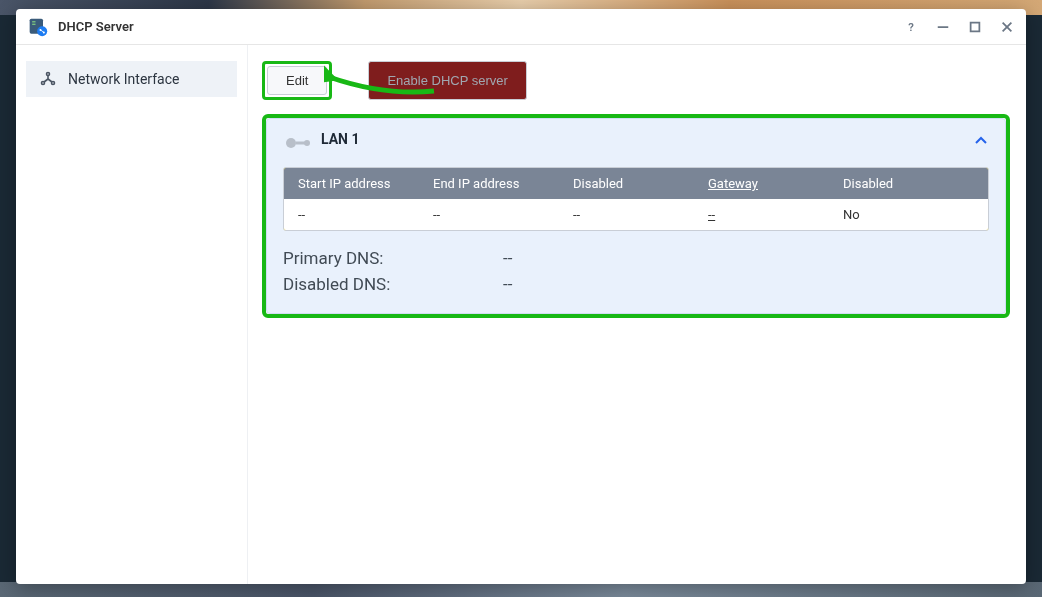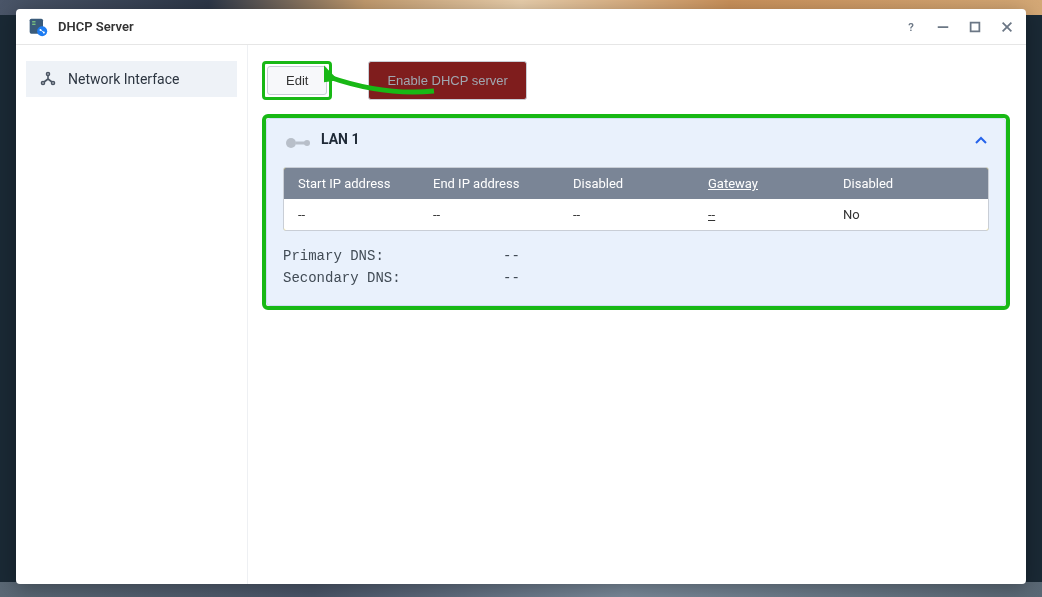--- a/index.html
+++ b/index.html
@@ -188,23 +188,22 @@
   .col-end   { width: 140px; }
   .col-mask  { width: 135px; }
   .col-gw    { width: 135px; text-decoration: underline; }
   .col-en    { flex: 1; }
   .dns-block {
     margin-top: 14px;
   }
   .dns-row {
     display: flex;
     color: #414b55;
-    font-size: 14px;
+    font-size: 17px;
     padding: 3px 0;
-    font-family: Liberation Mono, monospace;
   }
   .dns-label { width: 220px; }
   .dns-value { }
 </style>
 </head>
 <body>
 
 <div class="bg-strip-top"></div>
 <div class="bg-strip-bottom"></div>
 
@@ -316,21 +315,21 @@
               <div class="col-en">No</div>
             </div>
           </div>
 
           <div class="dns-block">
             <div class="dns-row">
               <span class="dns-label">Primary DNS:</span>
               <span class="dns-value">--</span>
             </div>
             <div class="dns-row">
-              <span class="dns-label">Secondary DNS:</span>
+              <span class="dns-label">Disabled DNS:</span>
               <span class="dns-value">--</span>
             </div>
           </div>
         </div>
       </div>
     </div>
   </div>
 </div>
 
 </body></html>

